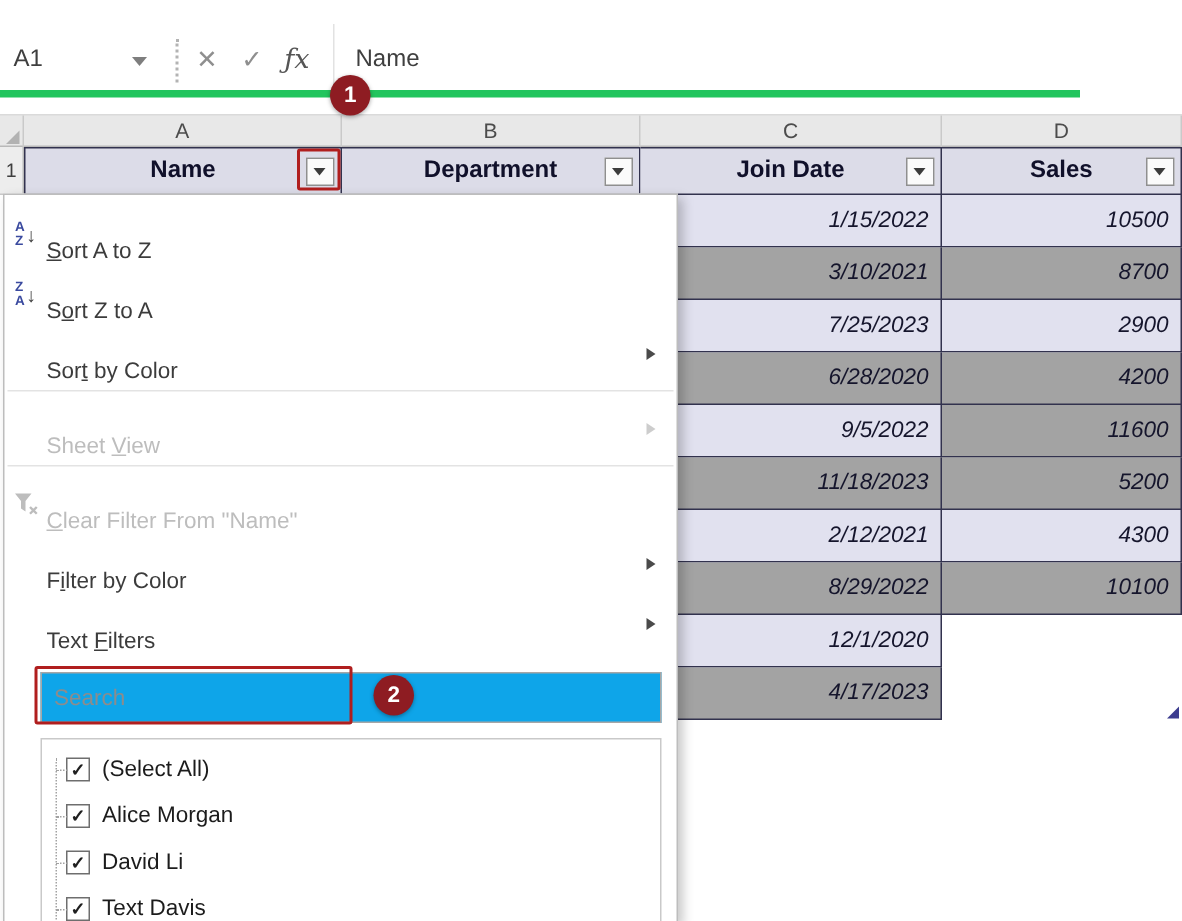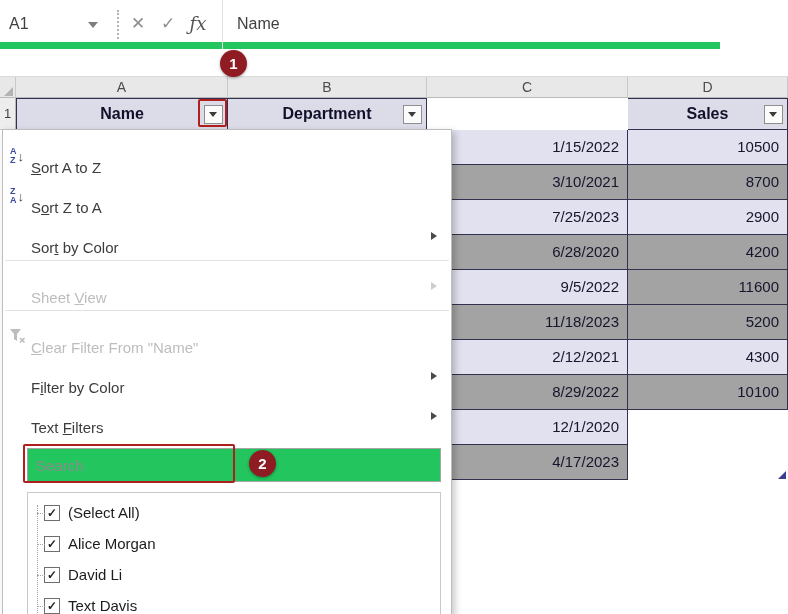--- a/index.html
+++ b/index.html
@@ -1,20 +1,20 @@
 <!DOCTYPE html>
 <html><head>
 <meta charset="utf-8">
 <style>
   * { margin:0; padding:0; box-sizing:border-box; }
   body { font-family:"Liberation Sans", sans-serif; background:#fff; }
   .screen { position:relative; width:788px; height:614px; background:#fff; overflow:hidden; }
 
   
-  .formula-bar { position:absolute; top:0; left:0; width:720px; height:49px; background:#fff; border-bottom:7px solid #22c55e; }
+  .formula-bar { position:absolute; top:16px; left:0; width:720px; height:49px; background:#fff; border-bottom:5px solid #22c55e; }
   .name-box { position:absolute; left:0; top:0; width:110px; height:49px; }
   .name-box-text { position:absolute; left:9px; top:0; line-height:48px; font-size:16px; color:#3f3f3f; }
   .nb-arrow { position:absolute; left:88px; top:22px; width:0; height:0;
               border-left:5px solid transparent; border-right:5px solid transparent; border-top:6px solid #7e7e7e; }
   .dots-handle { position:absolute; left:117px; top:10px; height:29px; width:0; border-left:2px dotted #b3b3b3; }
   .fb-ico { position:absolute; top:0; line-height:48px; font-size:17px; color:#8f8f8f; text-align:center; width:24px; }
   #fb-cancel { left:126px; }
   #fb-enter  { left:156px; }
   #fb-fx { left:186px; font-style:italic; font-family:"DejaVu Serif", serif; color:#555; font-size:18px; }
   .fbar-divider { position:absolute; left:222px; top:0; height:49px; border-left:1px solid #e2e2e2; }
@@ -41,21 +41,21 @@
             border-top:1px solid #32324e; border-bottom:1px solid #32324e; border-right:1px solid #32324e;
             font-weight:bold; font-size:16px; color:#10102a; text-align:center; line-height:30px; }
   #th-name  { left:16px;  width:212px; border-left:1px solid #32324e; }
   #th-dept  { left:228px; width:199px; }
   #th-join  { left:427px; width:201px; }
   #th-sales { left:628px; width:160px; }
   .fbtn { position:absolute; top:6px; right:4px; width:19px; height:19px; background:#fbfbfb; border:1px solid #8f8f8f; }
   .fbtn::after { content:""; position:absolute; left:4px; top:6px; width:0; height:0;
                  border-left:4.5px solid transparent; border-right:4.5px solid transparent; border-top:5.5px solid #3c3c3c; }
 
-  .col-data { position:absolute; top:130px; display:flex; flex-direction:column; }
+  .col-data { position:absolute; top:130px; display:flex; flex-direction:column;font-style:italic; }
   #data-c { left:427px; width:201px; border-left:1px solid #32324e; }
   #data-d { left:628px; width:160px; }
   .dcell { height:35px; line-height:34px; font-size:15px; color:#15152c; text-align:right; padding-right:8px;
            border-bottom:1px solid #32324e; border-right:1px solid #32324e; background:#a3a3a3; }
   .banded { background:#e1e1ef; }
   .table-handle { position:absolute; left:778px; top:471px; width:0; height:0;
                   border-left:8px solid transparent; border-bottom:8px solid #3c3c8f; }
 
   
   .filter-menu { position:absolute; left:2px; top:129px; width:450px; height:486px; background:#fff;
@@ -68,21 +68,21 @@
               border-left:6px solid #4a4a4a; border-top:4.5px solid transparent; border-bottom:4.5px solid transparent; }
   .disabled { color:#bdbdbd; }
   .disabled .mi-arrow { border-left-color:#cdcdcd; }
   .menu-sep { height:1px; background:#e3e3e3; margin:4px 2px 5px 2px; }
   .sort-ic { display:flex; align-items:center; gap:1px; }
   .sort-letters { display:flex; flex-direction:column; font-size:9px; font-weight:bold; color:#3a4a9f; line-height:9px; }
   .sort-arrow { font-size:13px; color:#3f3f3f; line-height:13px; }
 
   .search-wrap { margin:12px 10px 0 24px; }
   .search-input { width:100%; height:34px; border:1px solid #a6a6a6; font-size:15px; padding:0 8px;
-                  color:#3c3c3c; font-family:inherit; outline:none; background:#22c55e; }
+                  color:#3c3c3c; font-family:inherit; outline:none; background:#0ea5e9; }
   .search-input::placeholder { color:#8c8c8c; opacity:1; }
 
   .filter-list { position:absolute; left:24px; right:10px; top:362px; height:140px;
                  border:1px solid #c9c9c9; background:#fff; padding-top:4px; }
   .filter-list::before { content:""; position:absolute; left:9px; top:12px; bottom:6px; border-left:1px dotted #a2a2a2; }
   .list-item { position:relative; height:31px; display:flex; align-items:center; padding-left:16px; font-size:15px; color:#1c1c1c; }
   .list-item::before { content:""; position:absolute; left:9px; top:50%; width:8px; border-top:1px dotted #a2a2a2; }
   .cbox { width:16px; height:16px; border:1px solid #6e6e6e; background:#fff; margin-right:8px; flex:none;
           display:flex; align-items:center; justify-content:center; font-size:12px; font-weight:bold; color:#1f1f1f; line-height:1; }
 
@@ -127,20 +127,24 @@
   <div class="row-num">1</div>
 
   <div class="thcell" id="th-name">
     <span>Name</span>
     <span class="fbtn"></span>
   </div>
   <div class="thcell" id="th-dept">
     <span>Department</span>
     <span class="fbtn"></span>
   </div>
+  <div class="thcell" id="th-join">
+    <span>Join Date</span>
+    <span class="fbtn"></span>
+  </div>
   <div class="thcell" id="th-sales">
     <span>Sales</span>
     <span class="fbtn"></span>
   </div>
 
   <div class="col-data" id="data-c">
     <div class="dcell banded">1/15/2022</div>
     <div class="dcell">3/10/2021</div>
     <div class="dcell banded">7/25/2023</div>
     <div class="dcell">6/28/2020</div>

